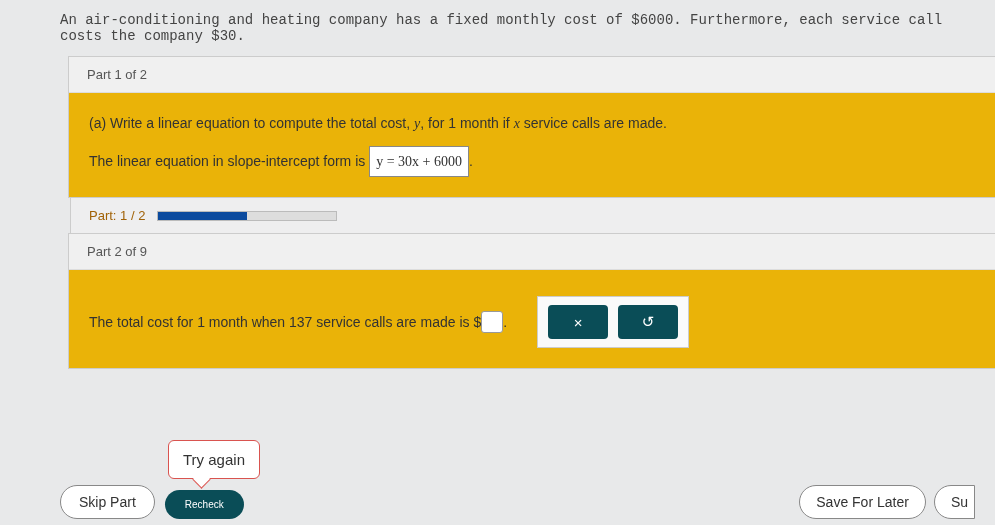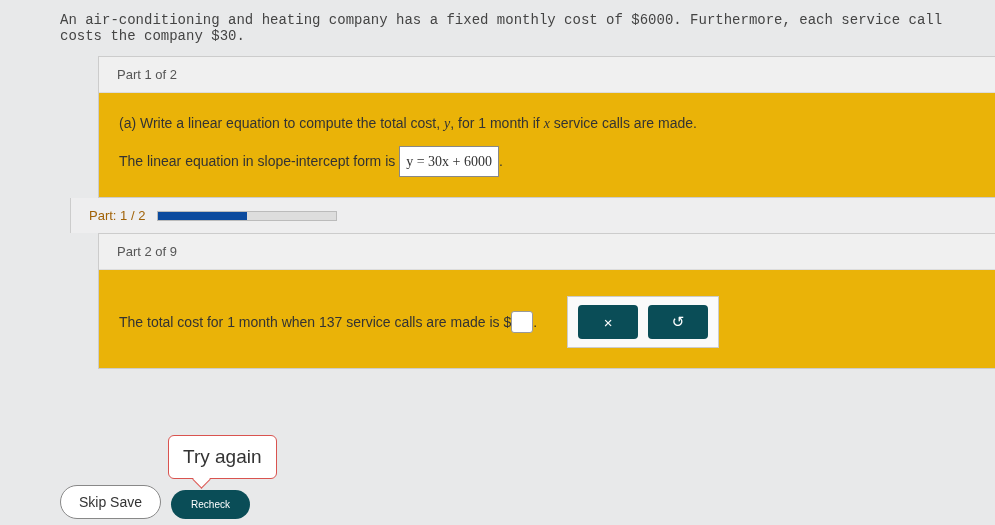--- a/index.html
+++ b/index.html
@@ -14,21 +14,21 @@
     }
     .container {
       padding: 8px 0 0 0;
     }
     .problem-text {
       padding: 4px 20px 12px 60px;
       color: #444;
       font-family: Liberation Mono, monospace;
     }
     .part-section {
-      margin-left: 98px;
+      margin-left: 68px;
       border: 1px solid #ccc;
       border-right: none;
       background: #f5f5f5;
     }
     .part-header {
       padding: 10px 18px;
       color: #555;
       font-size: 13px;
       border-bottom: 1px solid #ddd;
       background: #f0f0f0;
@@ -114,21 +114,21 @@
     }
     .try-again {
       position: absolute;
       left: 168px;
       bottom: 46px;
       background: #fff;
       border: 1.5px solid #d9534f;
       border-radius: 6px;
       padding: 10px 14px;
       color: #333;
-      font-size: 19px;
+      font-size: 15px;
     }
     .try-again::after {
       content: "";
       position: absolute;
       bottom: -8px;
       left: 26px;
       width: 12px;
       height: 12px;
       background: #fff;
       border-right: 1.5px solid #d9534f;
@@ -213,15 +213,19 @@
           </button>
         </span>
       </div>
     </div>
   </div>
 </div>
 
 <div class="try-again">Try again</div>
 
 <div class="footer">
-  <button class="skip-btn">Skip Save</button>
+  <button class="skip-btn">Skip Part</button>
   <button class="recheck-btn">Recheck</button>
+  <div class="right-footer">
+    <button class="save-btn">Save For Later</button>
+    <button class="su-btn">Su</button>
+  </div>
 </div>
 
 </body></html>

